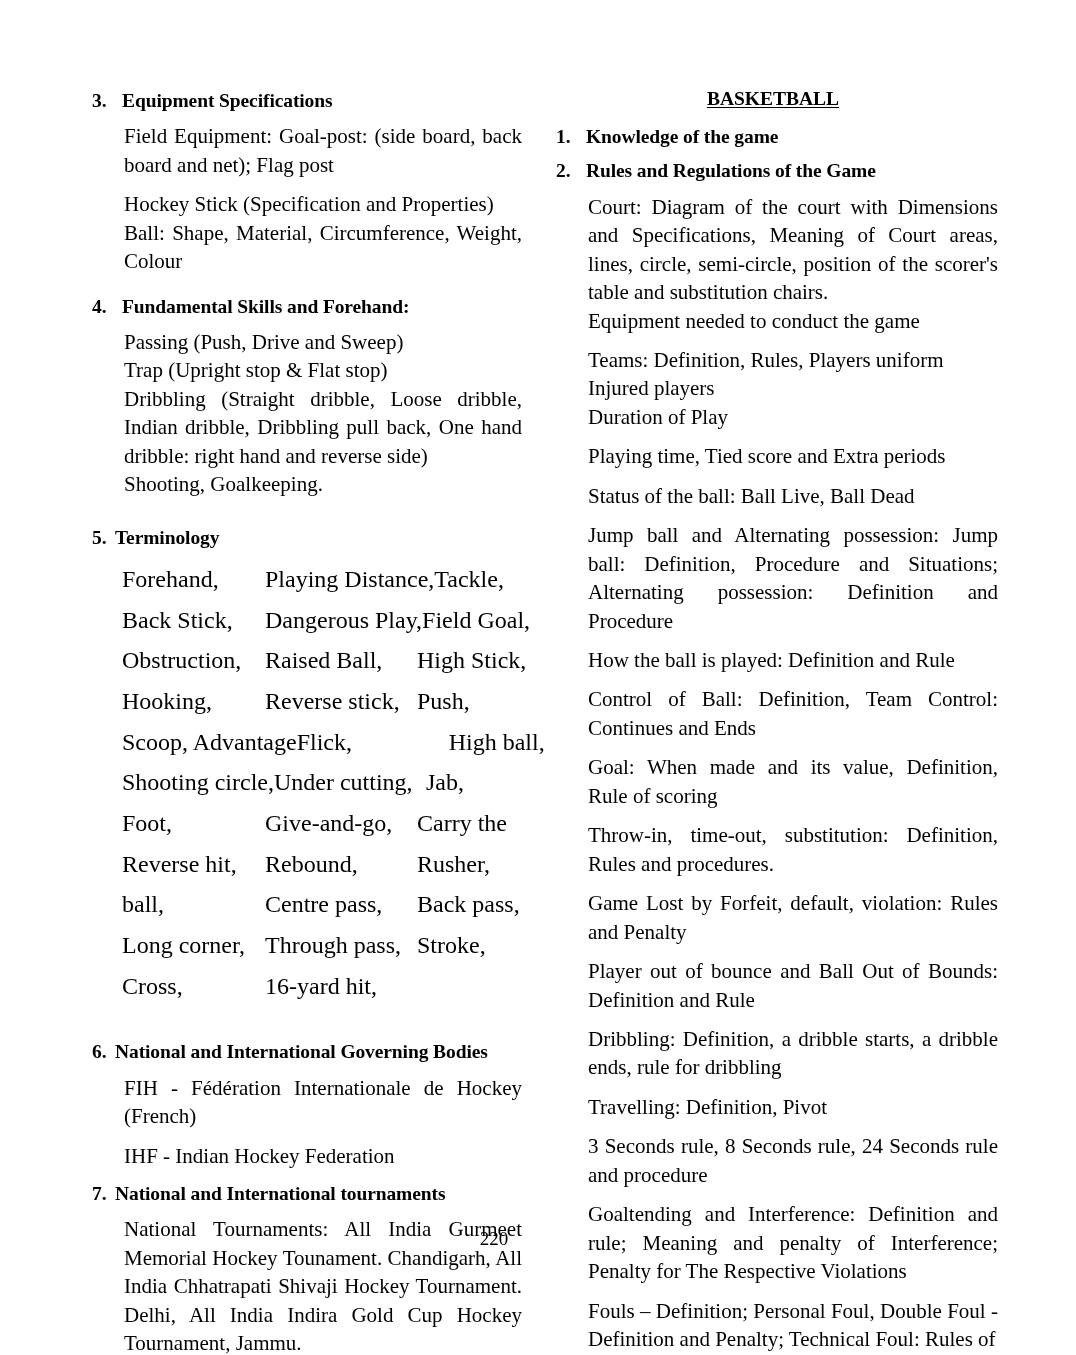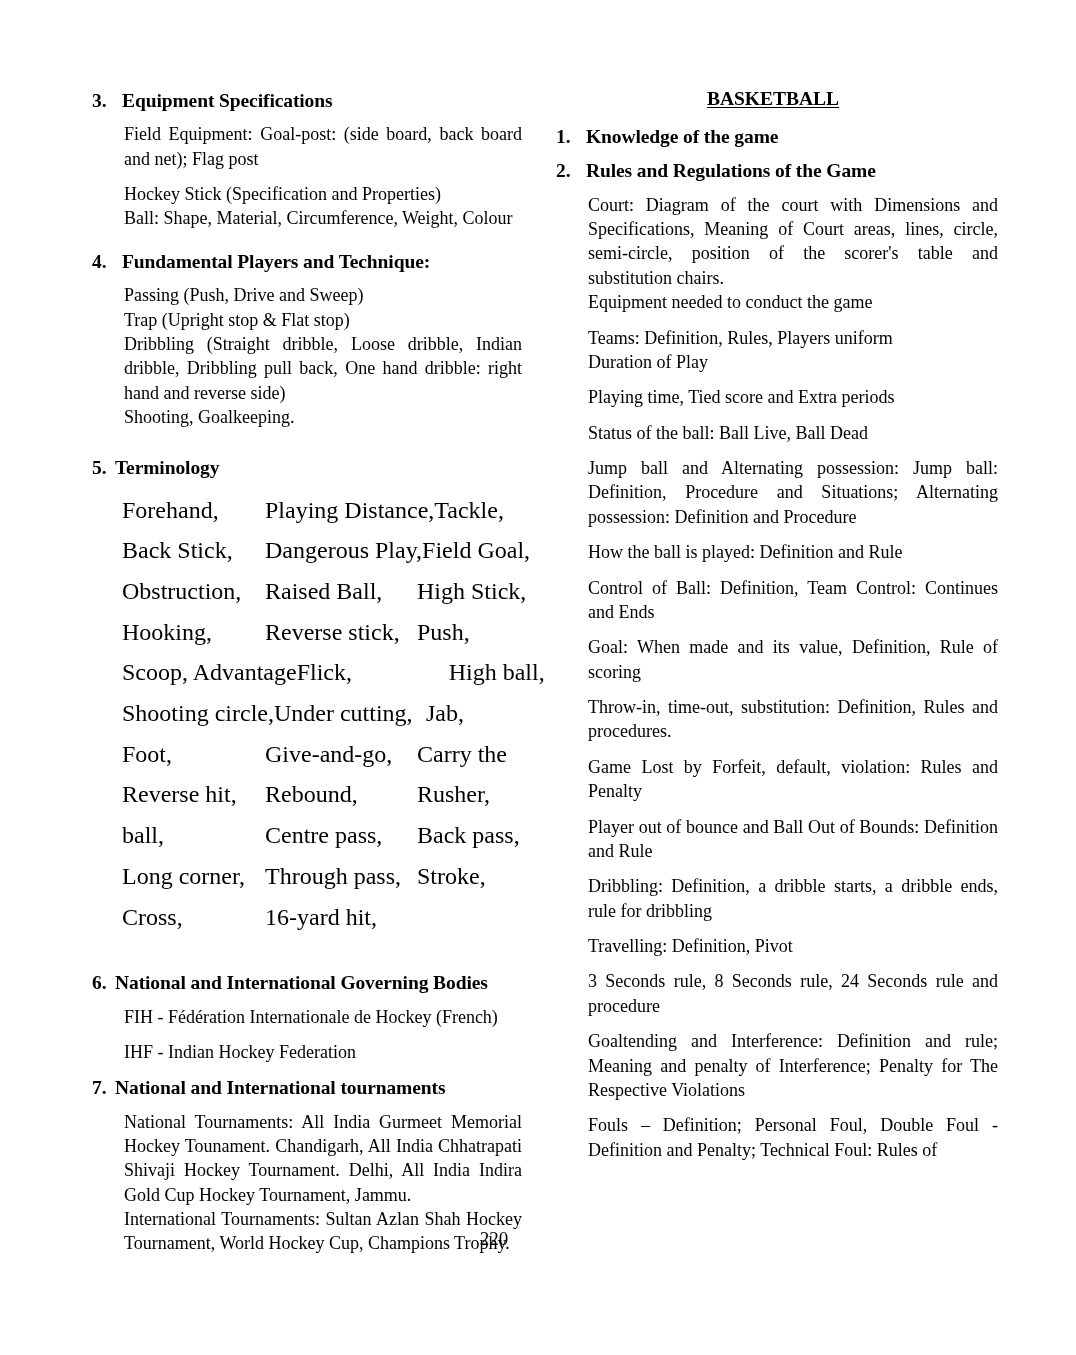--- a/index.html
+++ b/index.html
@@ -57,21 +57,21 @@
   }
   .num-head.wide .num {
     min-width: 30px;
   }
   .num-head .htext {
     flex: 1 1 auto;
   }
 
   
   .para {
-    font-size: 18px;
+    font-size: 21px;
     line-height: 1.355;
     text-align: justify;
     text-justify: inter-word;
     margin: 0 0 11px 0;
     padding-left: 32px;
     hyphens: none;
   }
   .para.tight {
     margin-bottom: 0;
   }
@@ -144,21 +144,21 @@
         <p class="para">Field Equipment: Goal-post: (side board, back board and net); Flag post</p>
         <p class="para nojust tight">Hockey Stick (Specification and Properties)</p>
         <p class="para">Ball: Shape, Material, Circumference, Weight, Colour</p>
       </div>
 
       <div class="gap-sm"></div>
 
       <div class="block">
         <div class="num-head wide">
           <span class="num">4.</span>
-          <span class="htext">Fundamental Players and Technique:</span>
+          <span class="htext">Fundamental Skills and Forehand:</span>
         </div>
         <p class="para nojust tight">Passing (Push, Drive and Sweep)</p>
         <p class="para nojust tight">Trap (Upright stop &amp; Flat stop)</p>
         <p class="para tight">Dribbling (Straight dribble, Loose dribble, Indian dribble, Dribbling pull back, One hand dribble: right hand and reverse side)</p>
         <p class="para nojust">Shooting, Goalkeeping.</p>
       </div>
 
       <div class="gap-md"></div>
 
       <div class="block">
@@ -258,20 +258,21 @@
 
       <div class="num-head wide">
         <span class="num">2.</span>
         <span class="htext">Rules and Regulations of the Game</span>
       </div>
 
       <p class="para tight">Court: Diagram of the court with Dimensions and Specifications, Meaning of Court areas, lines, circle, semi-circle, position of the scorer's table and substitution chairs.</p>
       <p class="para nojust">Equipment needed to conduct the game</p>
 
       <p class="para nojust tight">Teams: Definition, Rules, Players uniform</p>
+      <p class="para nojust tight">Injured players</p>
 
       <p class="para nojust">Duration of Play</p>
       <p class="para nojust">Playing time, Tied score and Extra periods</p>
       <p class="para nojust">Status of the ball: Ball Live, Ball Dead</p>
       <p class="para">Jump ball and Alternating possession: Jump ball: Definition, Procedure and Situations; Alternating possession: Definition and Procedure</p>
       <p class="para nojust">How the ball is played: Definition and Rule</p>
       <p class="para">Control of Ball: Definition, Team Control: Continues and Ends</p>
       <p class="para">Goal: When made and its value, Definition, Rule of scoring</p>
       <p class="para">Throw-in, time-out, substitution: Definition, Rules and procedures.</p>
       <p class="para">Game Lost by Forfeit, default, violation: Rules and Penalty</p>

